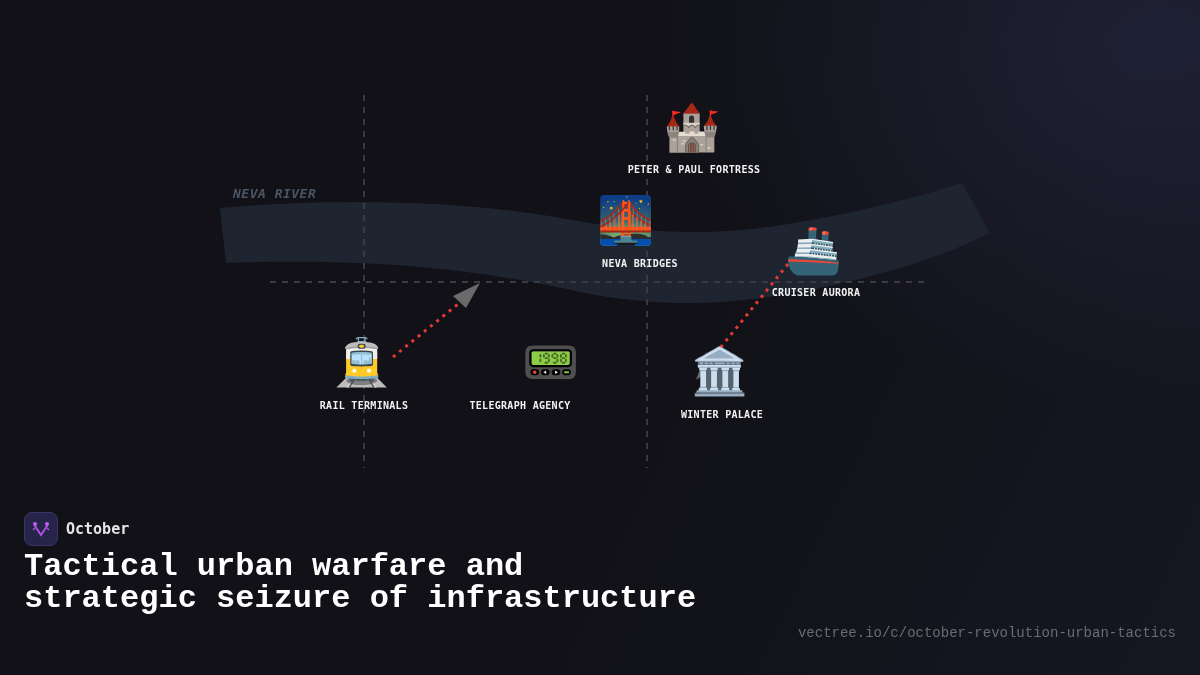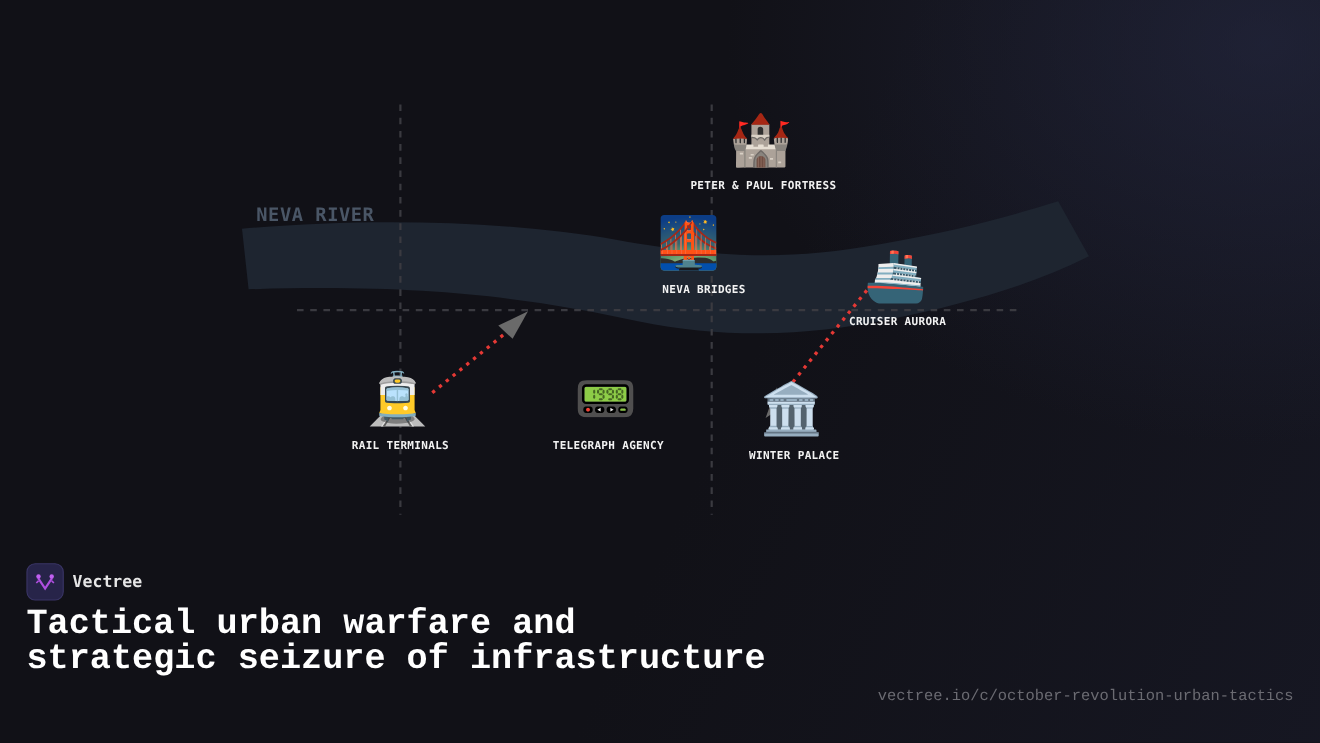--- a/index.html
+++ b/index.html
@@ -15,21 +15,21 @@
       linear-gradient(115deg, rgba(17,17,23,0) 55%, rgba(28,30,48,0.45) 100%);
     pointer-events:none;
   }
   svg.map { position:absolute; left:0; top:0; }
   .label {
     position:absolute; transform:translateX(-50%);
     color:#f2f2f2; font-size:10px; font-weight:bold; letter-spacing:0.3px;
     white-space:nowrap;
   }
   .river-label {
-    position:absolute; color:#4a5666; font-size:17px; font-weight:bold; letter-spacing:0.5px;
+    position:absolute; color:#4a5666; font-size:13px; font-weight:bold; letter-spacing:0.5px;font-style:italic;
   }
   .emoji {
     position:absolute; transform:translate(-50%,-50%);
     font-size:46px; line-height:1;
     font-family:"DejaVu Sans",sans-serif;
   }
   .brand {
     position:absolute; left:24px; top:512px; display:flex; align-items:center; gap:8px;
   }
   .brand-logo {
@@ -77,35 +77,35 @@
 <div class="emoji" style="left:626px; top:220px;">🌉</div>
 <div class="label" style="left:640px; top:258px;">NEVA BRIDGES</div>
 
 <div class="emoji" style="left:814px; top:250px;">🚢</div>
 <div class="label" style="left:816px; top:287px;">CRUISER AURORA</div>
 
 <div class="emoji" style="left:362px; top:362px;">🚊</div>
 <div class="label" style="left:364px; top:400px;">RAIL TERMINALS</div>
 
 <div class="emoji" style="left:551px; top:362px;">📟</div>
-<div class="label" style="left:553px; top:400px;">TELEGRAPH AGENCY</div>
+<div class="label" style="left:520px; top:400px;">TELEGRAPH AGENCY</div>
 
 <div class="emoji" style="left:720px; top:371px;">🏛️</div>
 <div class="label" style="left:722px; top:409px;">WINTER PALACE</div>
 
 <div class="brand">
   <div class="brand-logo">
     <svg width="20" height="20" viewBox="0 0 20 20">
       <path d="M4,7 L10,16 L16,7" stroke="#b04fe0" stroke-width="2" fill="none" stroke-linecap="round"></path>
       <circle cx="4" cy="5" r="2" fill="#c060f0"></circle>
       <circle cx="16" cy="5" r="2" fill="#c060f0"></circle>
       <path d="M4,9 L2,11 M16,9 L18,11" stroke="#b04fe0" stroke-width="1.5"></path>
     </svg>
   </div>
-  <span class="brand-name">Vectree</span>
+  <span class="brand-name">October</span>
 </div>
 
 <h1 class="title">
   <span>Tactical urban warfare and</span>
   <span>strategic seizure of infrastructure</span>
 </h1>
 
 <div class="url">vectree.io/c/october-revolution-urban-tactics</div>
 
 </body></html>

